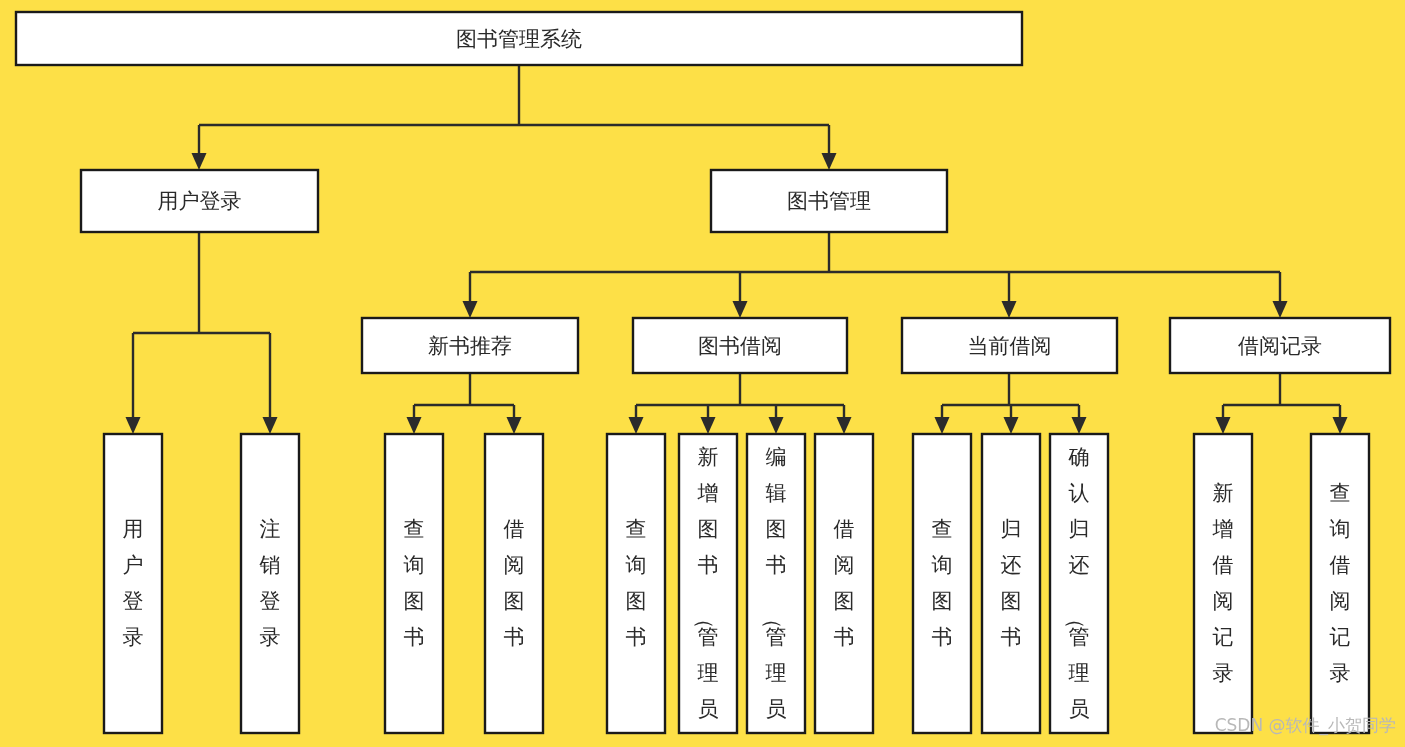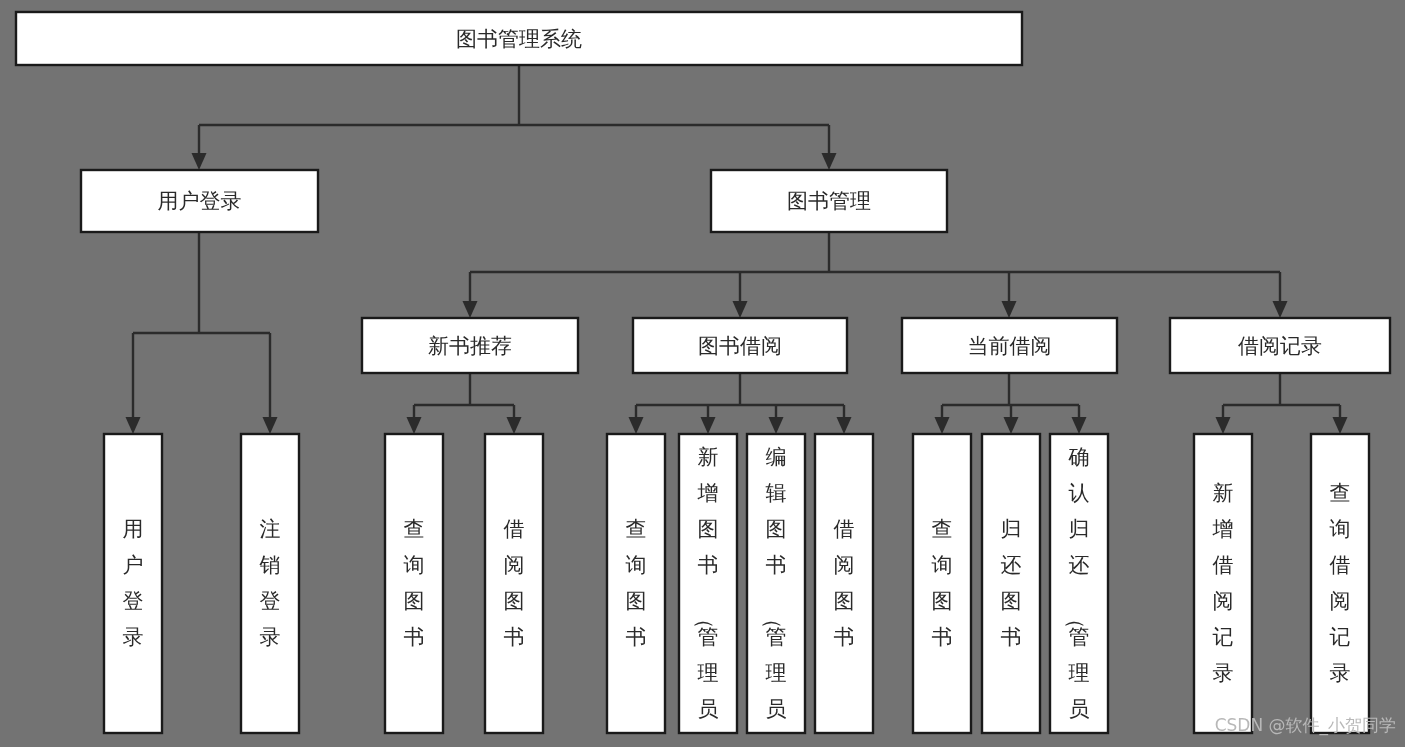--- a/index.html
+++ b/index.html
@@ -11,21 +11,21 @@
   body {
     width: 1405px;
     height: 747px;
     font-family: "DejaVu Sans", "Liberation Sans", sans-serif;
     overflow: hidden;
   }
   #diagram-root {
     position: relative;
     width: 1405px;
     height: 747px;
-    background: #737373;
+    background: #fde047;
   }
   svg.diagram-canvas {
     position: absolute;
     left: 0;
     top: 0;
     width: 1405px;
     height: 747px;
     display: block;
   }
   .node-box {

